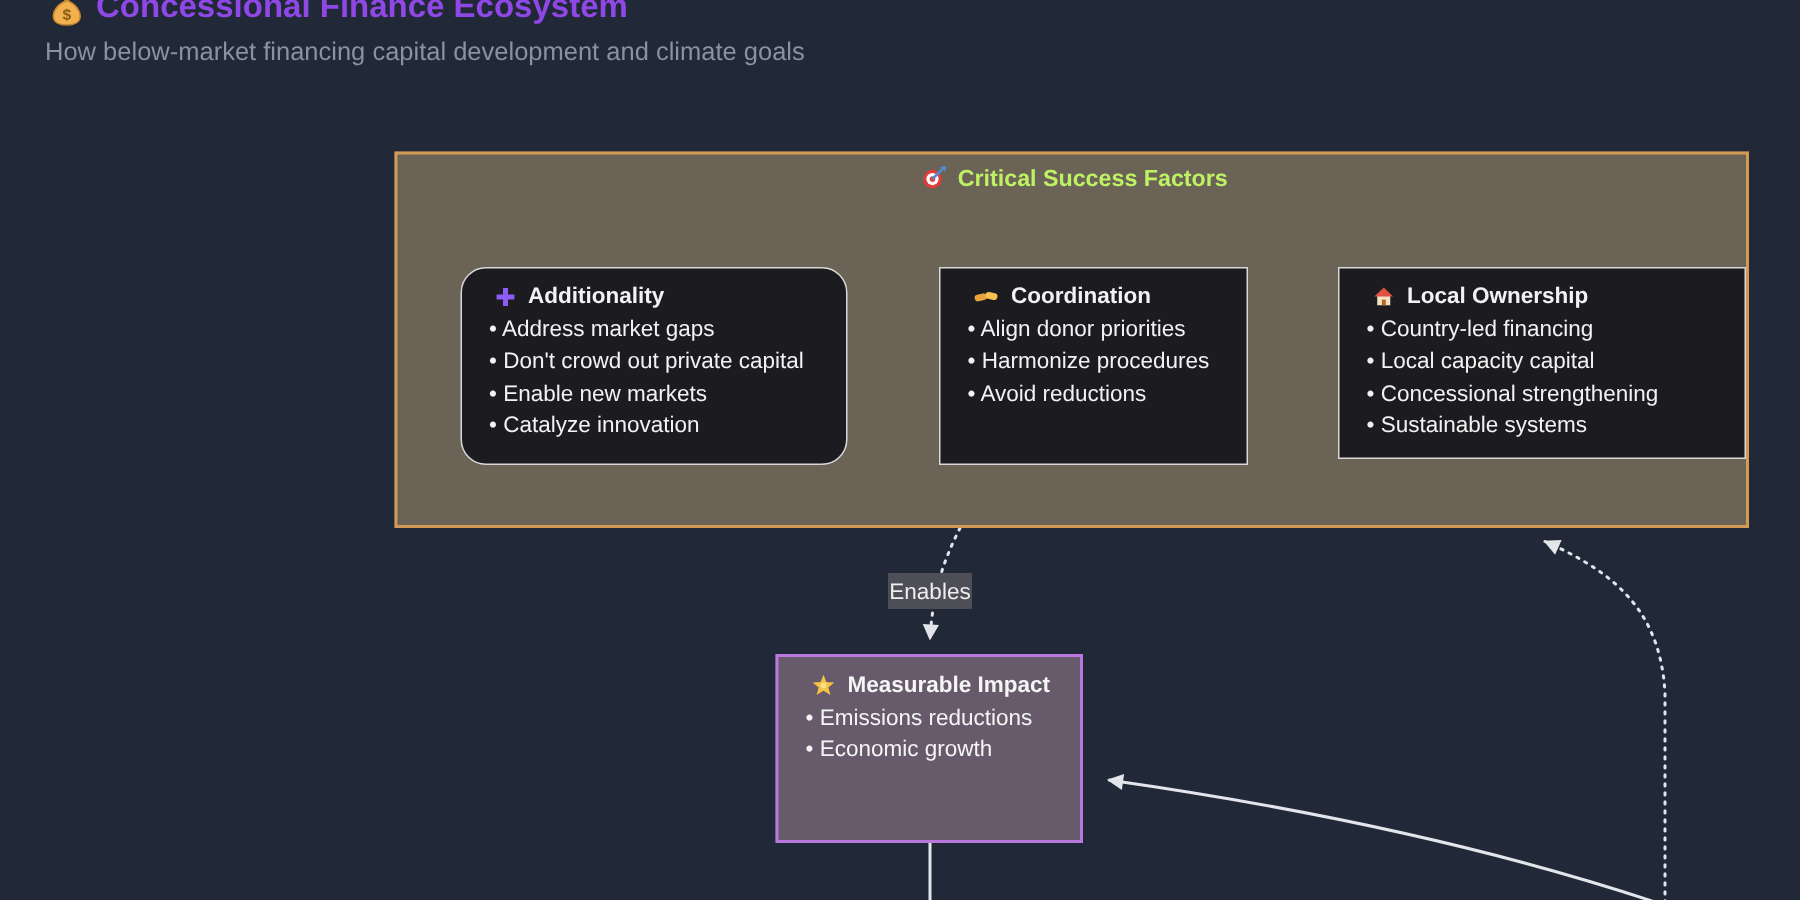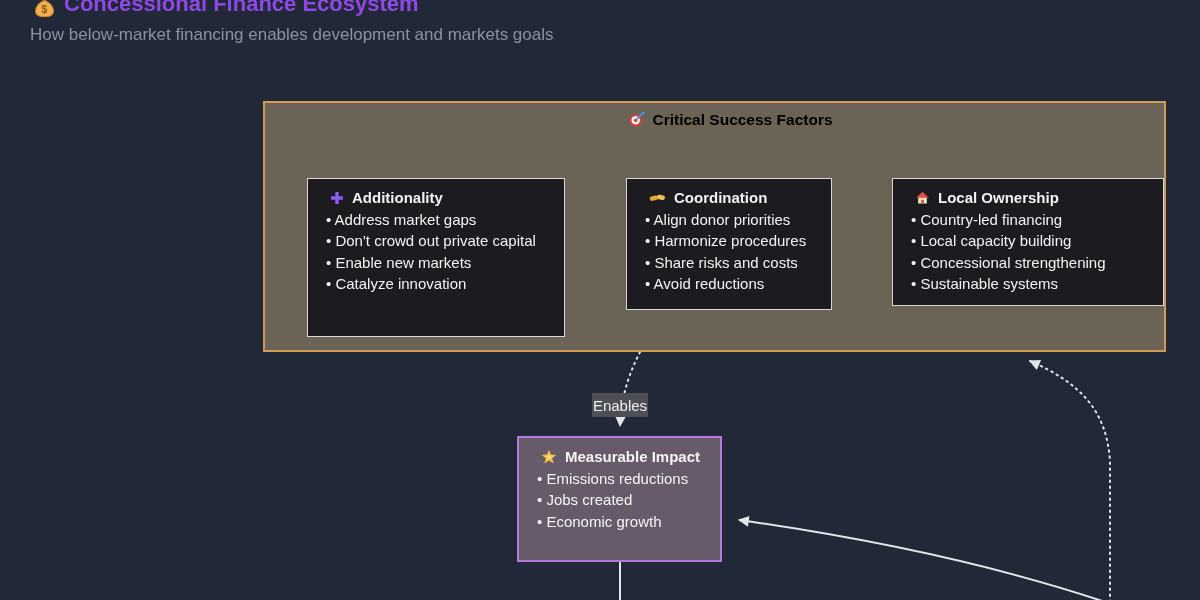--- a/index.html
+++ b/index.html
@@ -6,40 +6,40 @@
   .stage{position:relative;width:1200px;height:600px;background:#212938;overflow:hidden;
          font-family:"Liberation Sans",sans-serif;}
   .icon{display:inline-flex;vertical-align:middle;}
   
   .money-bag{position:absolute;left:32px;top:-6px;width:25px;height:25px;}
   .page-title{position:absolute;left:64px;top:-9px;font-size:22px;font-weight:bold;color:#8f47e6;white-space:nowrap;}
   .page-subtitle{position:absolute;left:30px;top:25px;font-size:17px;color:#8b919e;white-space:nowrap;}
   
   .csf{position:absolute;left:263px;top:101px;width:903px;height:251px;background:#6b6355;
        border:2px solid #d29a55;box-sizing:border-box;z-index:2;}
-  .csf-header{position:absolute;top:8px;left:16px;width:100%;text-align:center;font-weight:bold;
-              font-size:15.5px;color:#000000;}
+  .csf-header{position:absolute;top:8px;left:2px;width:100%;text-align:center;font-weight:bold;
+              font-size:15.5px;color:#bef264;}
   .csf-header .icon{margin-right:7px;position:relative;top:-1px;}
   
   .fbox{position:absolute;background:#1c1c20;border:1px solid #d8d8d8;box-sizing:border-box;
         color:#f2f2f2;font-size:15px;line-height:21.5px;padding:8px 6px 0 18px;z-index:2;}
-  .fbox1{left:307px;top:178px;width:258px;height:159px;}
+  .fbox1{left:307px;top:178px;width:258px;height:132px;border-radius:17px;}
   .fbox2{left:626px;top:178px;width:206px;height:132px;}
   .fbox3{left:892px;top:178px;width:272px;height:128px;}
   .node-title{font-weight:bold;display:flex;align-items:center;gap:8px;margin-left:4px;}
   .bullet::before{content:"• ";}
   
   .impact{position:absolute;left:517px;top:436px;width:205px;height:126px;background:#675a6b;
           border:2px solid #b878dd;box-sizing:border-box;color:#f5f5f5;font-size:15px;
           line-height:21.5px;padding:8px 16px 0 18px;z-index:2;}
   
   .edges{position:absolute;left:0;top:0;z-index:1;pointer-events:none;}
   .edge-label{position:absolute;left:592px;top:382px;width:56px;height:24px;background:#4e4e57;
               color:#eeeeee;font-size:15px;display:flex;align-items:center;justify-content:center;
-              z-index:3;margin-top:11px;}
+              z-index:3;}
 </style>
 </head>
 <body>
 
 <div class="stage">
 
   <svg class="edges" width="1200" height="600">
     <defs>
       <marker id="arrow" viewBox="0 0 12 12" refX="10" refY="6" markerWidth="13" markerHeight="13" markerUnits="userSpaceOnUse" orient="auto">
         <path d="M1,1 L11,6 L1,11 Z" fill="#e2e5ea"></path>
@@ -52,21 +52,21 @@
   </svg>
 
   <span class="icon money-bag">
     <svg width="25" height="25" viewBox="0 0 24 24">
       <path d="M8.5 2.5h7l-2.2 4h-2.6z" fill="#d89a3e"></path>
       <path d="M12 6.2 C6 8.2 3.4 13 3.4 16.2 c0 3.8 3.8 5.6 8.6 5.6 s8.6-1.8 8.6-5.6 c0-3.2-2.6-8-8.6-10z" fill="#f2b14e" stroke="#c9862f" stroke-width="1"></path>
       <text x="12" y="18.4" font-size="10" font-weight="bold" fill="#8a5a14" text-anchor="middle">$</text>
     </svg>
   </span>
   <div class="page-title">Concessional Finance Ecosystem</div>
-  <div class="page-subtitle">How below-market financing enables development and markets goals</div>
+  <div class="page-subtitle">How below-market financing capital development and climate goals</div>
 
   <div class="csf">
     <div class="csf-header">
       <span class="icon">
         <svg width="17" height="17" viewBox="0 0 20 20">
           <circle cx="9" cy="11" r="7.2" fill="#e03c3c"></circle>
           <circle cx="9" cy="11" r="4.8" fill="#ffffff"></circle>
           <circle cx="9" cy="11" r="2.2" fill="#e03c3c"></circle>
           <line x1="9" y1="11" x2="16.5" y2="3.5" stroke="#4a90d9" stroke-width="2"></line>
           <path d="M15 1.5 L19 5.5 L19.5 0.8 Z" fill="#4a90d9"></path>
@@ -95,51 +95,49 @@
       <span class="icon">
         <svg width="17" height="13" viewBox="0 0 24 16">
           <rect x="1" y="6" width="11.5" height="6.4" rx="3" fill="#e8a33d" transform="rotate(-12 6 9)"></rect>
           <rect x="11" y="4.6" width="11.5" height="6.4" rx="3" fill="#f6c050" transform="rotate(12 17 8)"></rect>
         </svg>
       </span>
       <span>Coordination</span>
     </div>
     <div class="bullet">Align donor priorities</div>
     <div class="bullet">Harmonize procedures</div>
-    <div class="bullet">Share risks and costs</div>
     <div class="bullet">Avoid reductions</div>
   </div>
 
   <div class="fbox fbox3">
     <div class="node-title">
       <span class="icon">
         <svg width="15" height="15" viewBox="0 0 20 20">
           <rect x="4.2" y="9.5" width="11.6" height="8.5" fill="#f3e2c3"></rect>
           <path d="M1.6 10.2 L10 2.2 L18.4 10.2 Z" fill="#e05044"></path>
           <rect x="8.4" y="13" width="3.4" height="5" fill="#b5651d"></rect>
         </svg>
       </span>
       <span>Local Ownership</span>
     </div>
     <div class="bullet">Country-led financing</div>
-    <div class="bullet">Local capacity building</div>
+    <div class="bullet">Local capacity capital</div>
     <div class="bullet">Concessional strengthening</div>
     <div class="bullet">Sustainable systems</div>
   </div>
 
   <div class="edge-label">Enables</div>
 
   <div class="impact">
     <div class="node-title">
       <span class="icon">
         <svg width="16" height="16" viewBox="0 0 20 20">
           <path d="M10 1 L12.4 7 L19 7.5 L14 11.7 L15.8 18 L10 14.4 L4.2 18 L6 11.7 L1 7.5 L7.6 7 Z" fill="#f6c244"></path>
           <circle cx="10" cy="10" r="2.4" fill="#fbe08a"></circle>
         </svg>
       </span>
       <span>Measurable Impact</span>
     </div>
     <div class="bullet">Emissions reductions</div>
-    <div class="bullet">Jobs created</div>
     <div class="bullet">Economic growth</div>
   </div>
 
 </div>
 
 </body></html>

